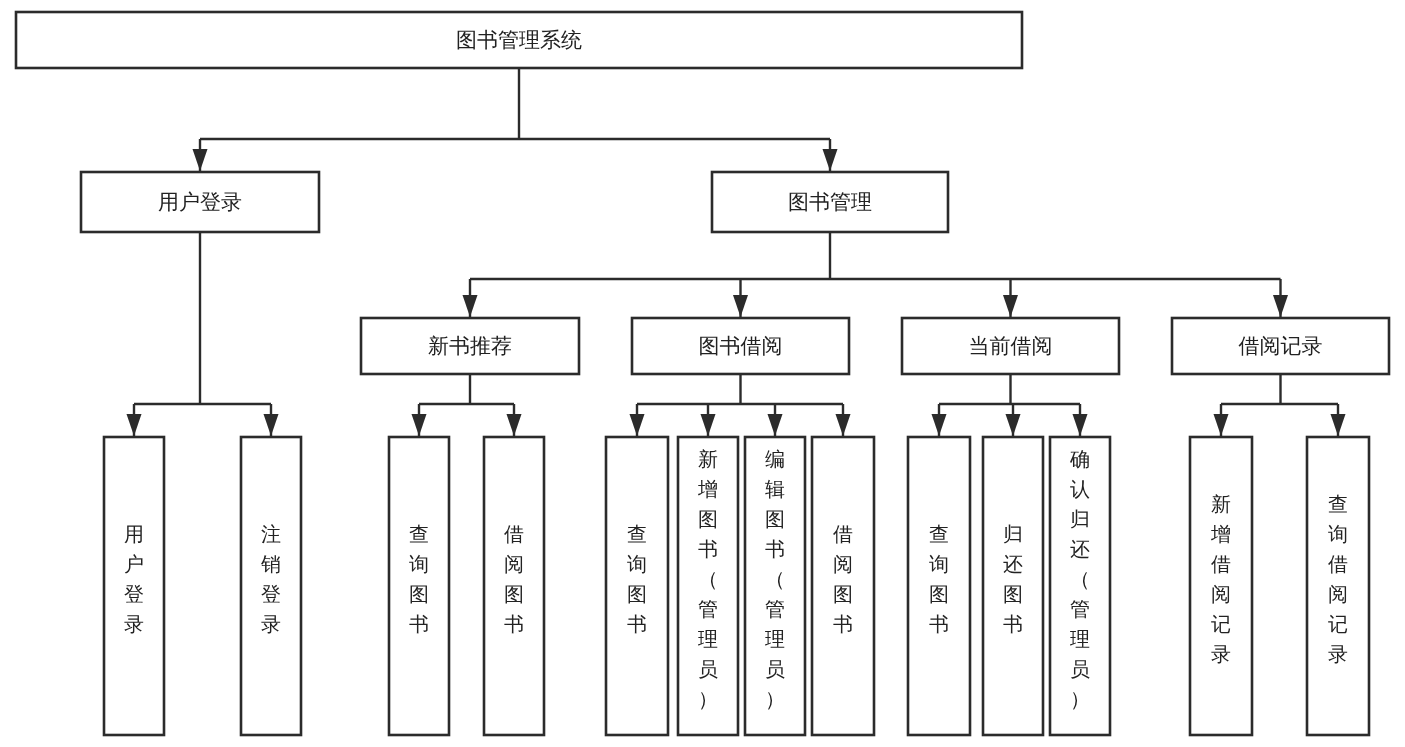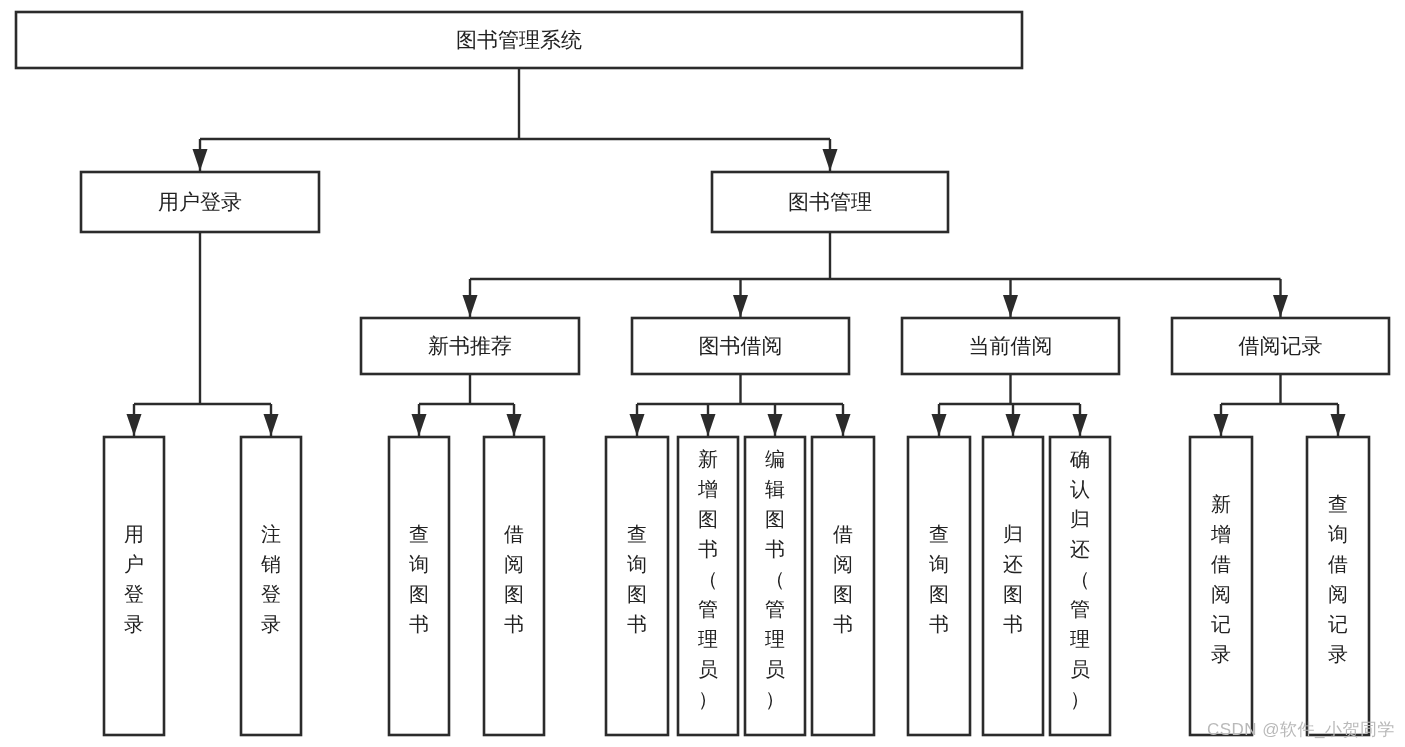--- a/index.html
+++ b/index.html
@@ -206,14 +206,13 @@
         <g>
           <rect x="1190" y="437" width="62" height="298" class="node-box"></rect>
           <text x="1221" y="0" class="leaf-label"><tspan x="1221" y="511">新</tspan><tspan x="1221" y="541">增</tspan><tspan x="1221" y="571">借</tspan><tspan x="1221" y="601">阅</tspan><tspan x="1221" y="631">记</tspan><tspan x="1221" y="661">录</tspan></text>
         </g>
         <g>
           <rect x="1307" y="437" width="62" height="298" class="node-box"></rect>
           <text x="1338" y="0" class="leaf-label"><tspan x="1338" y="511">查</tspan><tspan x="1338" y="541">询</tspan><tspan x="1338" y="571">借</tspan><tspan x="1338" y="601">阅</tspan><tspan x="1338" y="631">记</tspan><tspan x="1338" y="661">录</tspan></text>
         </g>
       </g>
   </svg>
-  <div class="watermark">CSDN @软件_小贺同学</div>
 </div>
 
 </body></html>

